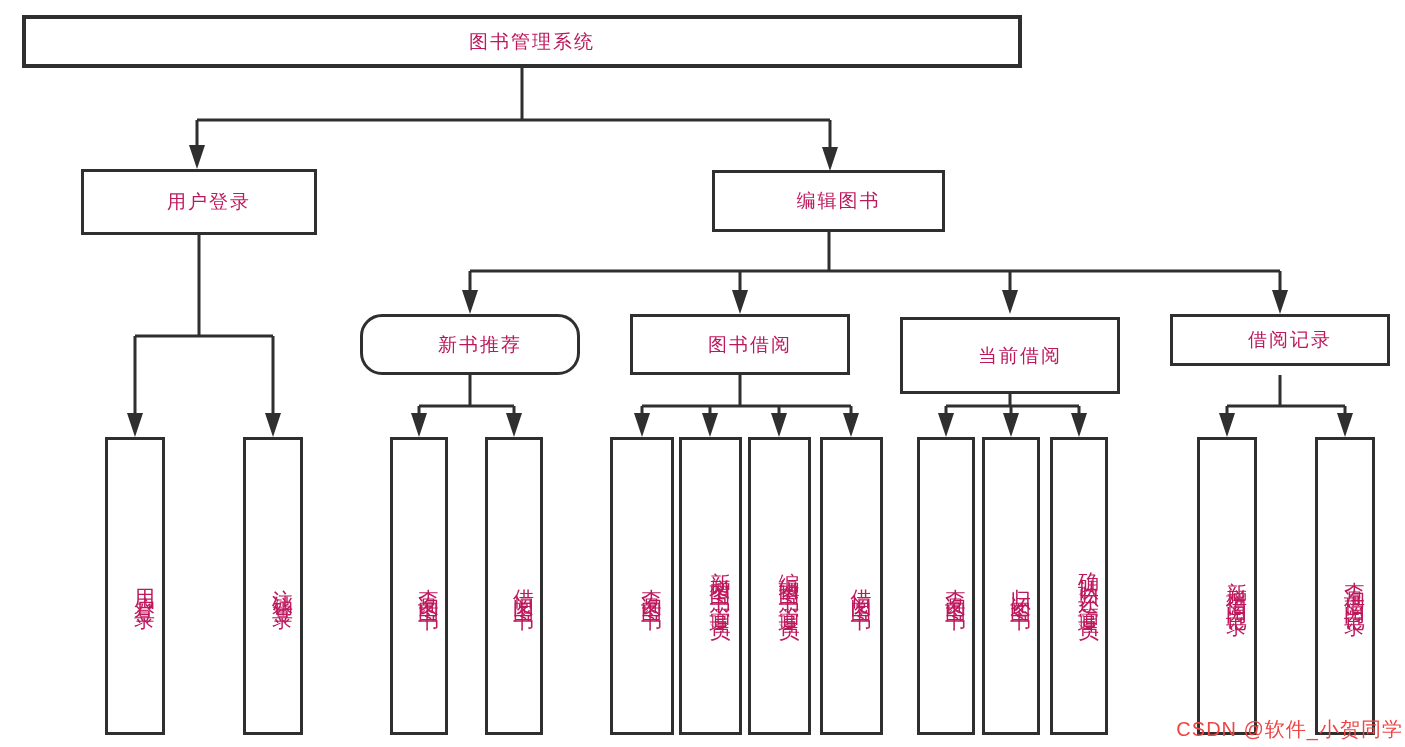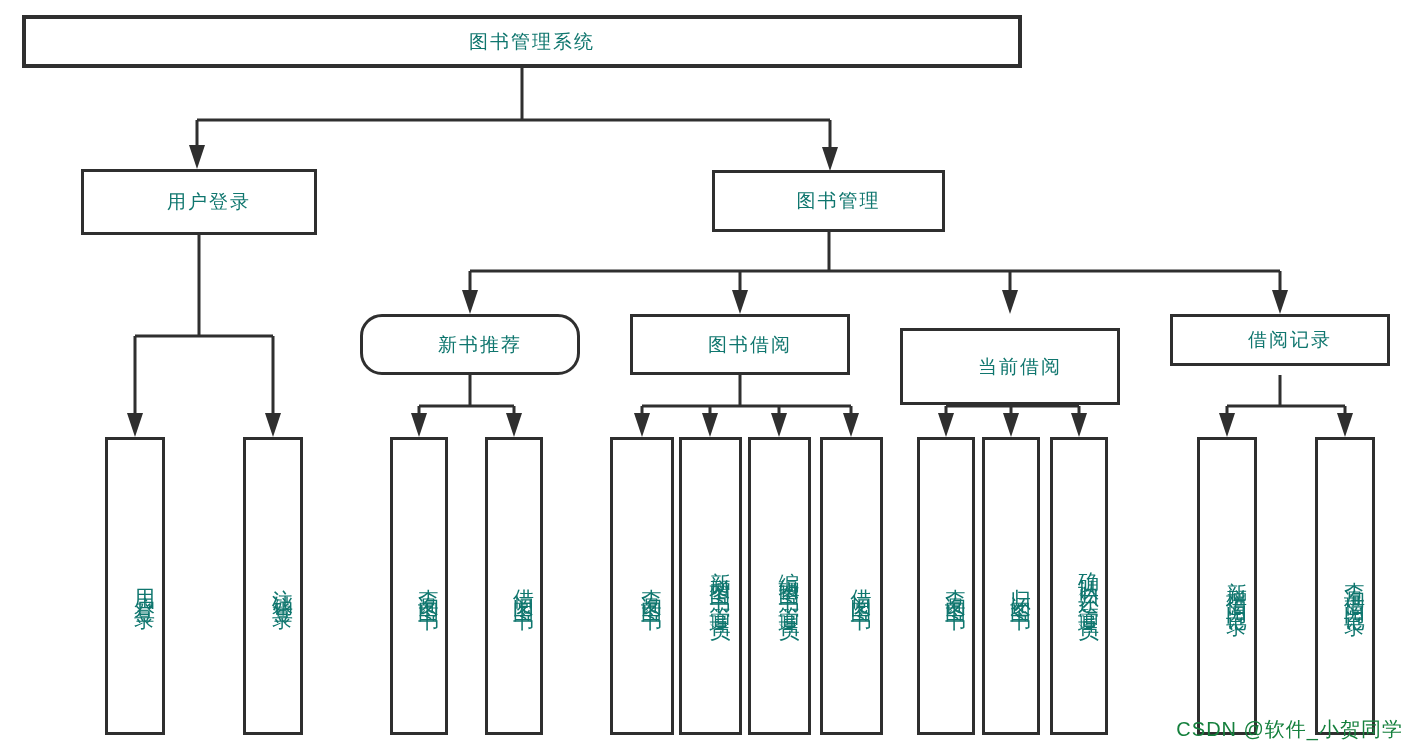--- a/index.html
+++ b/index.html
@@ -3,30 +3,30 @@
 <meta charset="utf-8">
 <style>
   html,body{margin:0;padding:0;background:#fff;}
   .canvas{
     position:relative;width:1405px;height:747px;background:#ffffff;
     font-family:"Liberation Sans","DejaVu Sans",sans-serif;overflow:hidden;
   }
   .wires{position:absolute;left:0;top:0;width:1405px;height:747px;}
   .node{
     position:absolute;box-sizing:border-box;border:3px solid #2f2f2f;background:#ffffff;
-    display:flex;align-items:center;justify-content:center;color:#0f766e;overflow:hidden;padding-left:20px;
+    display:flex;align-items:center;justify-content:center;color:#be185d;overflow:hidden;padding-left:20px;
   }
   .node.root{border-width:4px;}
   .node.h{font-size:19px;letter-spacing:2px;}
   .node.v{
     writing-mode:vertical-rl;text-orientation:mixed;
     font-size:21px;letter-spacing:7px;line-height:1;
   }
   .watermark{
-    position:absolute;right:2px;bottom:4px;font-size:20px;color:#15803d;
+    position:absolute;right:2px;bottom:4px;font-size:20px;color:#ef4444;
     letter-spacing:1px;white-space:nowrap;
   }
 </style>
 </head>
 <body>
 
 <div class="canvas">
 
   <svg class="wires" viewBox="0 0 1405 747" xmlns="http://www.w3.org/2000/svg">
     <path d="M522 68V120 M197 120H830 M197 120V151 M830 120V153
@@ -55,25 +55,25 @@
       <polygon points="1003,413 1019,413 1011,437"></polygon>
       <polygon points="1071,413 1087,413 1079,437"></polygon>
       <polygon points="1219,413 1235,413 1227,437"></polygon>
       <polygon points="1337,413 1353,413 1345,437"></polygon>
     </g>
   </svg>
 
   <div class="node h root" style="left:22px;top:15px;width:1000px;height:53px;">图书管理系统</div>
 
   <div class="node h" style="left:81px;top:169px;width:236px;height:66px;">用户登录</div>
-  <div class="node h" style="left:712px;top:170px;width:233px;height:62px;">图书管理</div>
+  <div class="node h" style="left:712px;top:170px;width:233px;height:62px;">编辑图书</div>
 
   <div class="node h" style="left:360px;top:314px;width:220px;height:61px;border-radius:22px;">新书推荐</div>
   <div class="node h" style="left:630px;top:314px;width:220px;height:61px;">图书借阅</div>
-  <div class="node h" style="left:900px;top:328px;width:220px;height:77px;text-align:right;">当前借阅</div>
+  <div class="node h" style="left:900px;top:317px;width:220px;height:77px;text-align:right;">当前借阅</div>
   <div class="node h" style="left:1170px;top:314px;width:220px;height:52px;">借阅记录</div>
 
   <div class="node v" style="left:105px;top:437px;width:60px;height:298px;">用户登录</div>
   <div class="node v" style="left:243px;top:437px;width:60px;height:298px;">注销登录</div>
 
   <div class="node v" style="left:390px;top:437px;width:58px;height:298px;">查询图书</div>
   <div class="node v" style="left:485px;top:437px;width:58px;height:298px;">借阅图书</div>
 
   <div class="node v" style="left:610px;top:437px;width:64px;height:298px;">查询图书</div>
   <div class="node v" style="left:679px;top:437px;width:63px;height:298px;">新增图书（管理员）</div>

